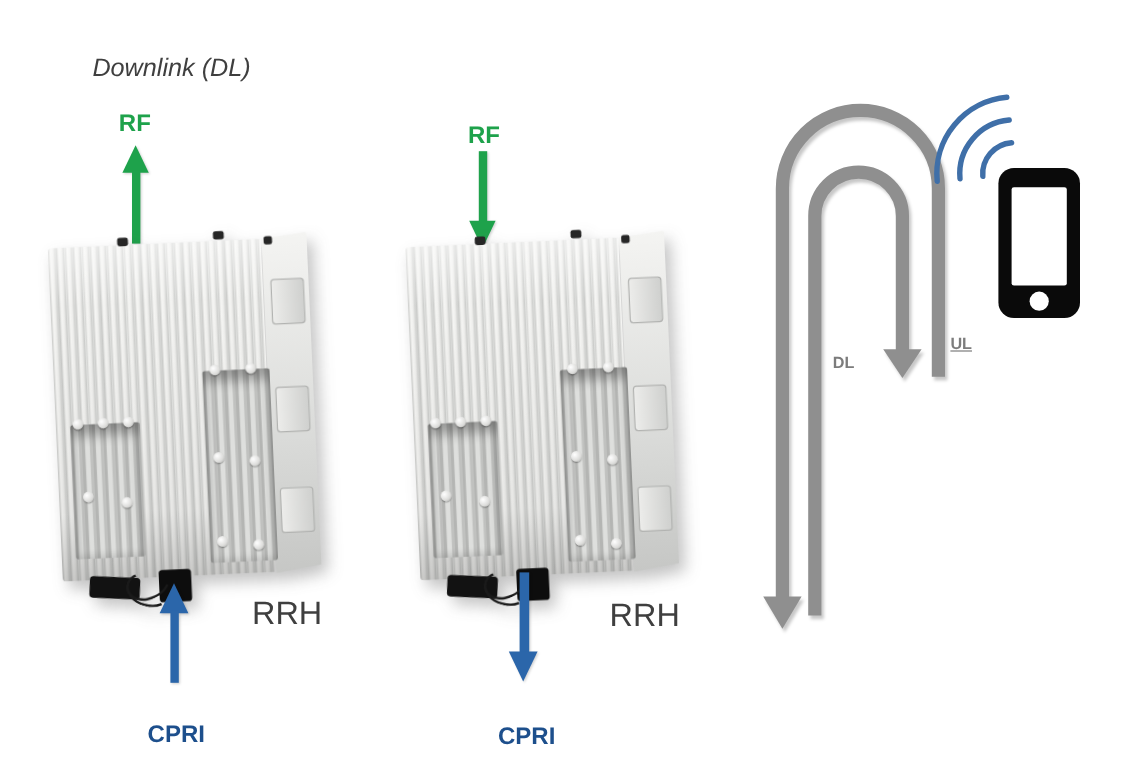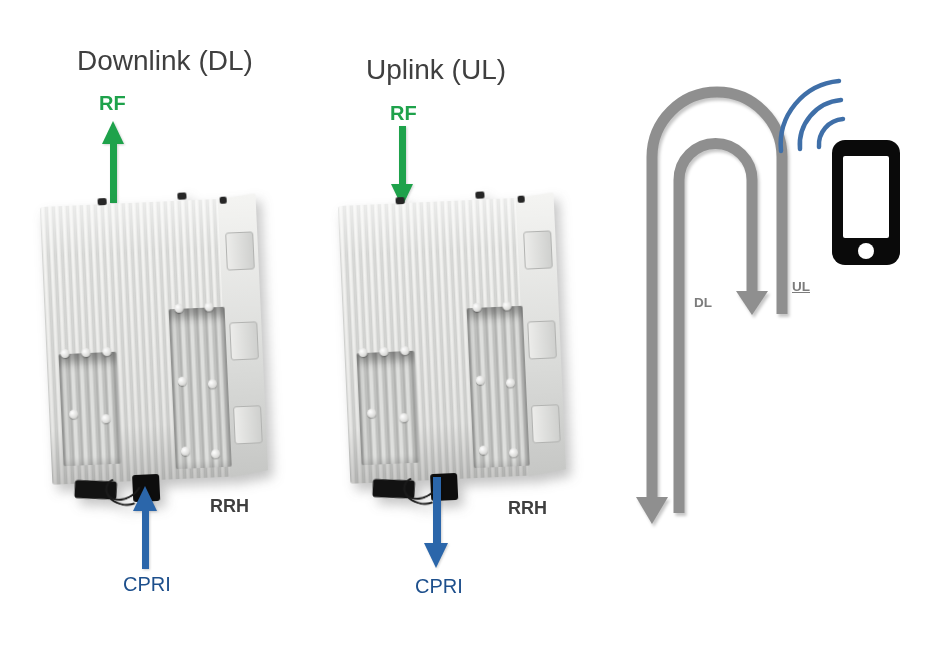--- a/index.html
+++ b/index.html
@@ -10,24 +10,24 @@
     --loop-gray:#8F8F8F;
     --wave-blue:#3F6FA8;
     --phone-black:#0A0A0A;
   }
   html,body{margin:0;padding:0;background:#fff;}
   .canvas{
     position:relative;width:940px;height:646px;background:#fff;overflow:hidden;
     font-family:"Liberation Sans",sans-serif;
   }
   .abs{position:absolute;}
-  .title{font-size:28px;color:var(--label-dark);white-space:nowrap;}
+  .title{font-size:21px;color:var(--label-dark);white-space:nowrap;font-style:italic;}
   .rf-label{font-size:20px;font-weight:bold;color:var(--rf-green);}
-  .cpri-label{font-size:20px;font-weight:normal;color:var(--cpri-text);}
-  .rrh-label{font-size:18px;color:var(--label-dark);font-weight:bold;}
+  .cpri-label{font-size:20px;font-weight:bold;color:var(--cpri-text);margin-top:28px;}
+  .rrh-label{font-size:27px;color:var(--label-dark);}
   .loop-label{font-size:13.5px;font-weight:bold;color:#7C7C7C;}
 
   
   .arrow{position:absolute;filter:drop-shadow(1px 1px 1px rgba(0,0,0,.18));}
   .arrow .shaft{position:absolute;}
   .arrow .head{position:absolute;width:0;height:0;}
   
   .rf-up{left:102px;top:121px;width:22px;height:82px;}
   .rf-up .head{left:0;top:0;border-left:11px solid transparent;border-right:11px solid transparent;border-bottom:23px solid var(--rf-green);}
   .rf-up .shaft{left:7.5px;top:21px;width:7px;height:61px;background:var(--rf-green);}
@@ -123,21 +123,20 @@
     <div class="cable c2"></div>
   </div>
 
   <div class="arrow cpri-up">
     <div class="head"></div>
     <div class="shaft"></div>
   </div>
   <div class="abs cpri-label" style="left:123px;top:573px;">CPRI</div>
   <div class="abs rrh-label" style="left:210px;top:496px;">RRH</div>
 
-  <div class="abs title" style="left:366px;top:54px;">Uplink (UL)</div>
   <div class="abs rf-label" style="left:390px;top:102px;">RF</div>
   <div class="arrow rf-down">
     <div class="shaft"></div>
     <div class="head"></div>
   </div>
 
   <div class="rrh" style="left:344px;top:197px;">
     <div class="front"></div>
     <div class="side">
       <div class="latch l1"></div>

